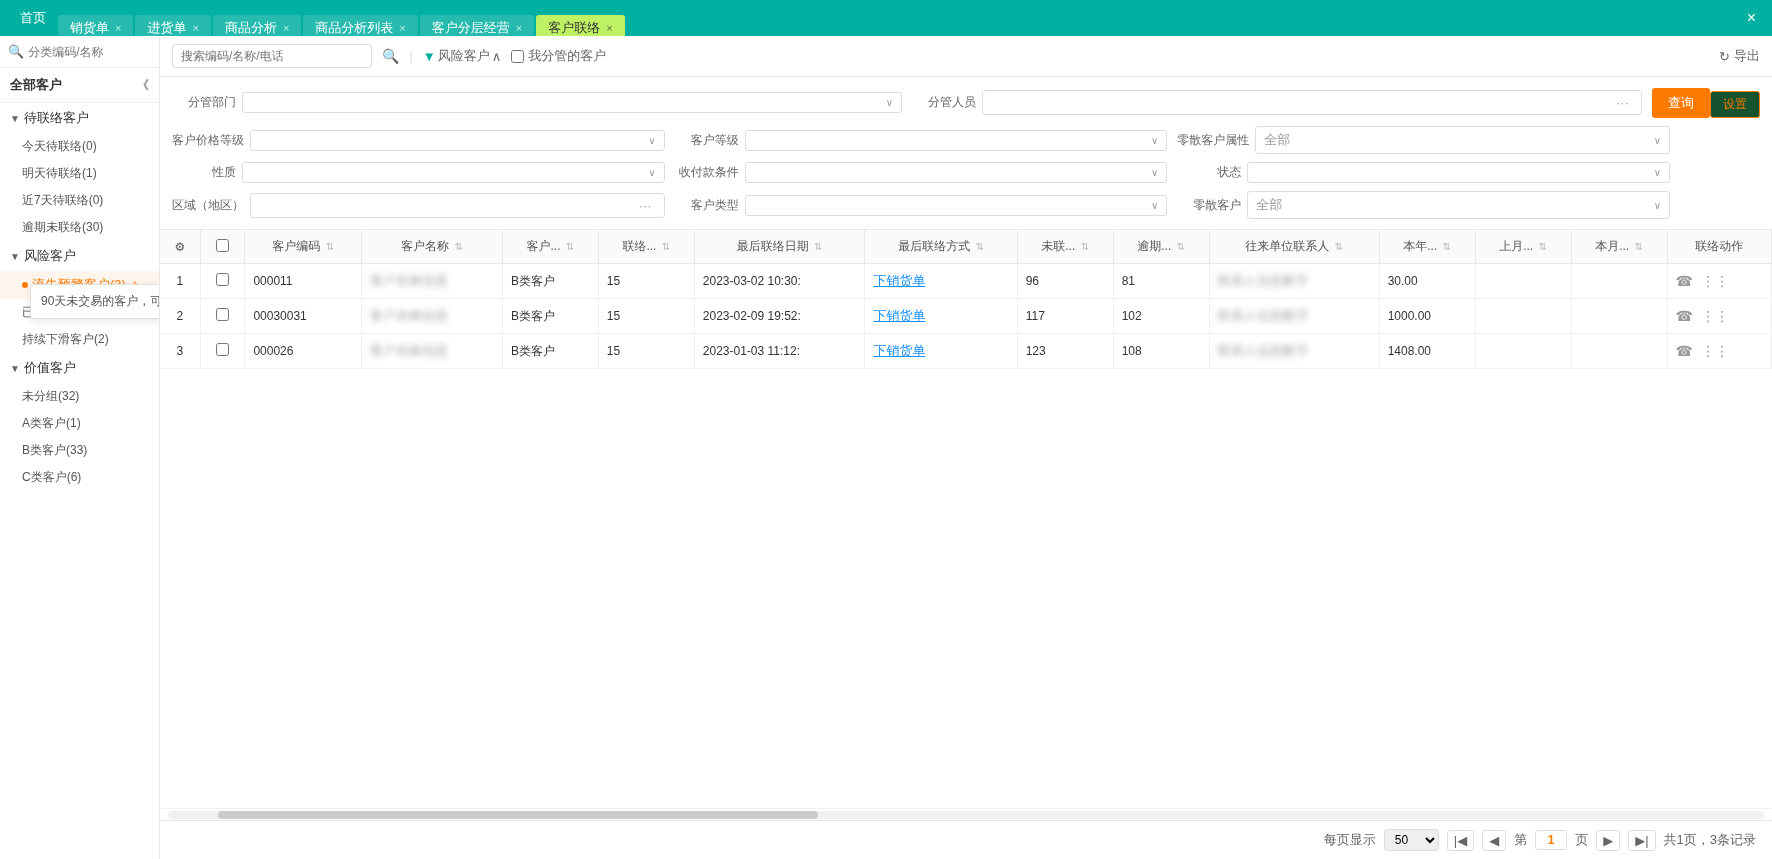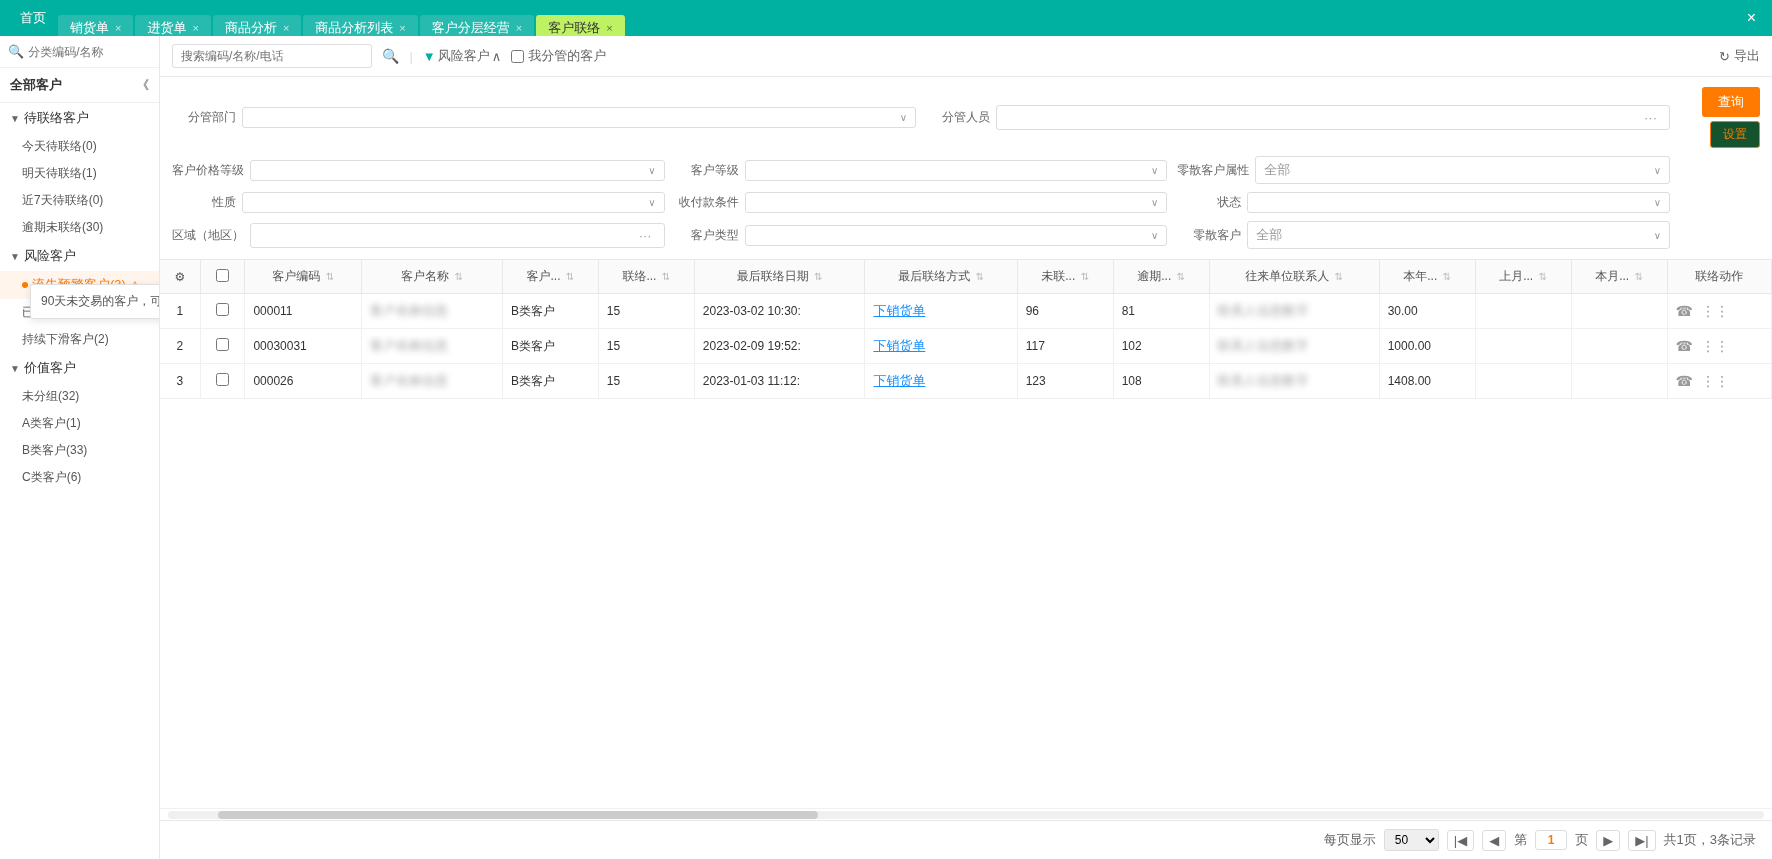--- a/index.html
+++ b/index.html
@@ -267,21 +267,21 @@
       border: 1px solid #ff7a00;
       border-radius: 3px;
       padding: 4px 12px;
       font-size: 12px;
       cursor: pointer;
       display: block;
       margin-top: 4px;
     }
     .query-setting-group {
       display: flex;
-      flex-direction: column;
+      flex-direction: row;
       align-items: flex-end;
       min-width: 80px;
     }
     .ellipsis-btn {
       color: #999;
       cursor: pointer;
       padding: 0 4px;
     }
 
     

